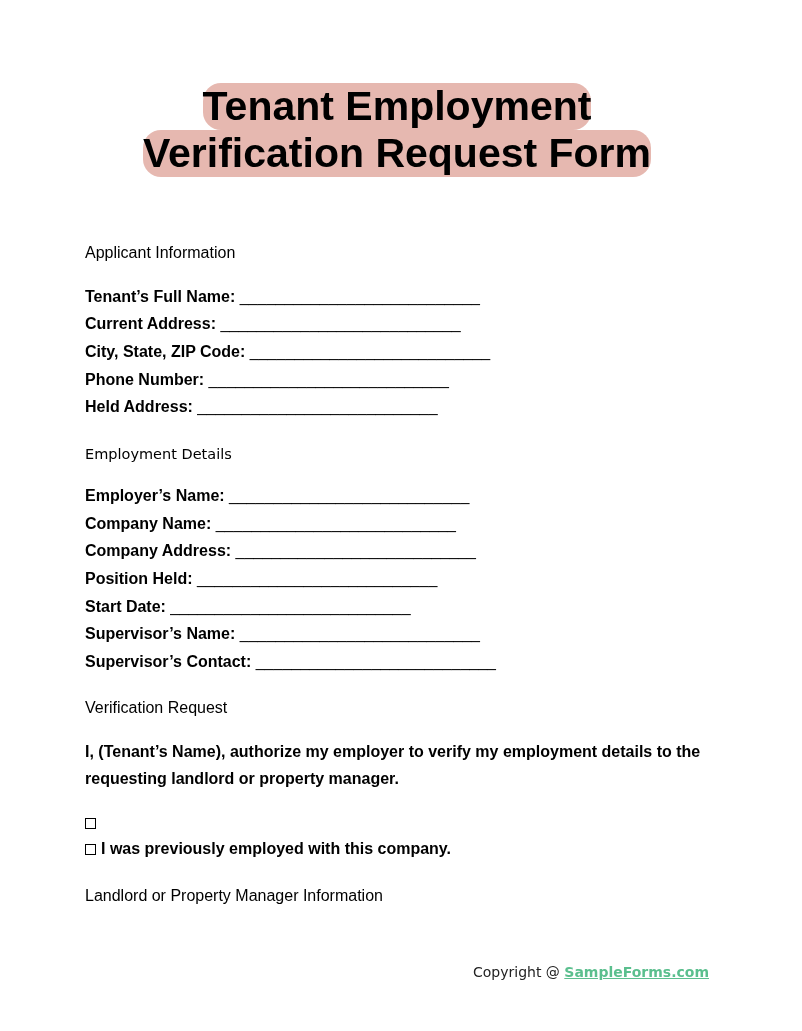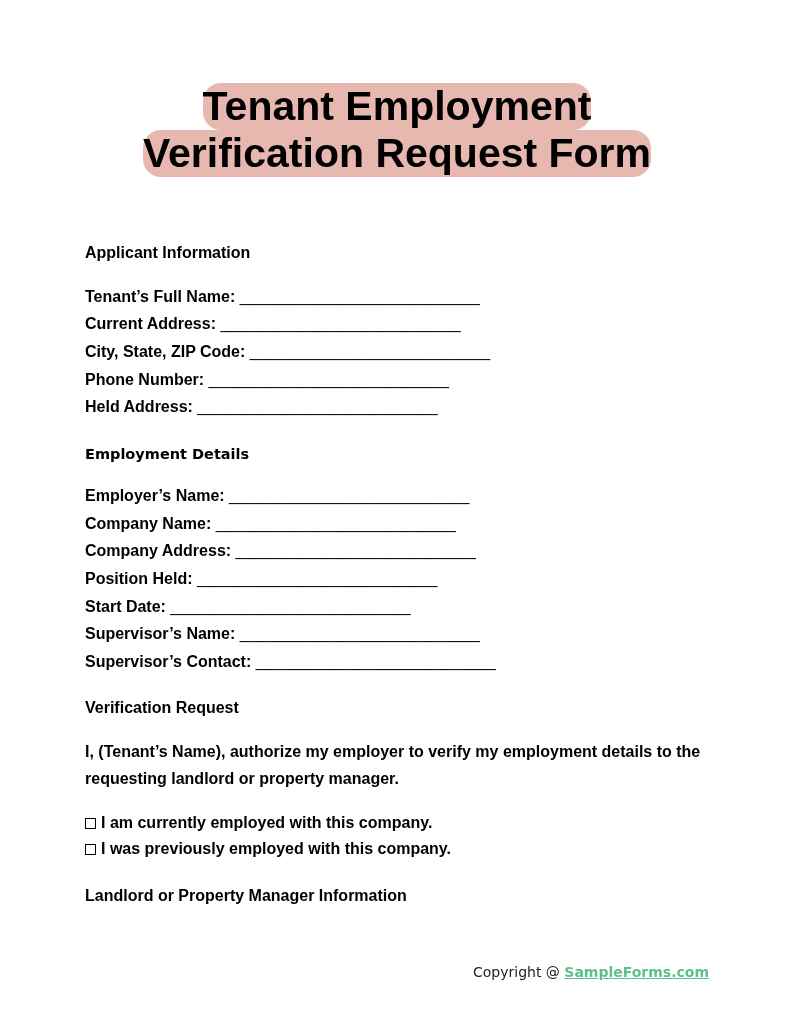--- a/index.html
+++ b/index.html
@@ -3,21 +3,21 @@
   <meta charset="utf-8">
   <style>
     html, body { margin: 0; padding: 0; background: #ffffff; }
     body { width: 802px; height: 1031px; position: relative; overflow: hidden;
            font-family: "Liberation Sans", sans-serif; color: #000; }
     .title-wrap { position: absolute; left: 0; width: 794px; top: 83px; text-align: center; }
     .title-line { display: inline-block; background: #e6b8b0; font-weight: bold;
                   font-size: 41px; line-height: 47px; padding: 0; letter-spacing: 0px; border-radius: 18px; }
     .title-line.l2 { }
     .content { position: absolute; left: 85px; top: 0; width: 640px; }
-    .h { position: absolute; left: 0; font-weight: bold; font-size: 16px; line-height: 20px; white-space: nowrap; }
+    .h { position: absolute; left: 0; font-weight: normal; font-size: 16px; line-height: 20px; white-space: nowrap; }
     .h.alt { font-family: "DejaVu Sans", sans-serif; font-size: 14.5px; }
     .field { position: absolute; left: 0; font-weight: bold; font-size: 16px; line-height: 20px; white-space: nowrap; }
     .field .blank { font-weight: normal; letter-spacing: 0; }
     .para { position: absolute; left: 0; width: 640px; font-weight: bold; font-size: 16px; line-height: 27px; }
     .check { position: absolute; left: 0; font-weight: bold; font-size: 16px; line-height: 20px; white-space: nowrap; }
     .box { display: inline-block; width: 11px; height: 11px; border: 1.5px solid #000; margin-right: 5px; vertical-align: -1px; box-sizing: border-box; }
     .footer { position: absolute; right: 93px; top: 964px; font-family: "DejaVu Sans", sans-serif; font-size: 14px; color: #222; white-space: nowrap; text-align: center; }
     .footer a { color: #5bbf8e; font-weight: bold; text-decoration: underline; }
   </style>
 </head>
@@ -81,21 +81,21 @@
   </div>
   <div class="field" style="top:652px">
     <span>Supervisor’s Contact:</span>
     <span class="blank">___________________________</span>
   </div>
 
   <div class="h" style="top:698px">Verification Request</div>
   <div class="para" style="top:738px">I, (Tenant’s Name), authorize my employer to verify my employment details to the requesting landlord or property manager.</div>
 
   <div class="check" style="top:813px">
-    <span class="box"></span><span>I am currently employed with this company.</span>
+    <span class="box"></span>
   </div>
   <div class="check" style="top:839px">
     <span class="box"></span><span>I was previously employed with this company.</span>
   </div>
 
   <div class="h" style="top:886px">Landlord or Property Manager Information</div>
 </div>
 
 <div class="footer">
   <span>Copyright @ </span><a>SampleForms.com</a>

